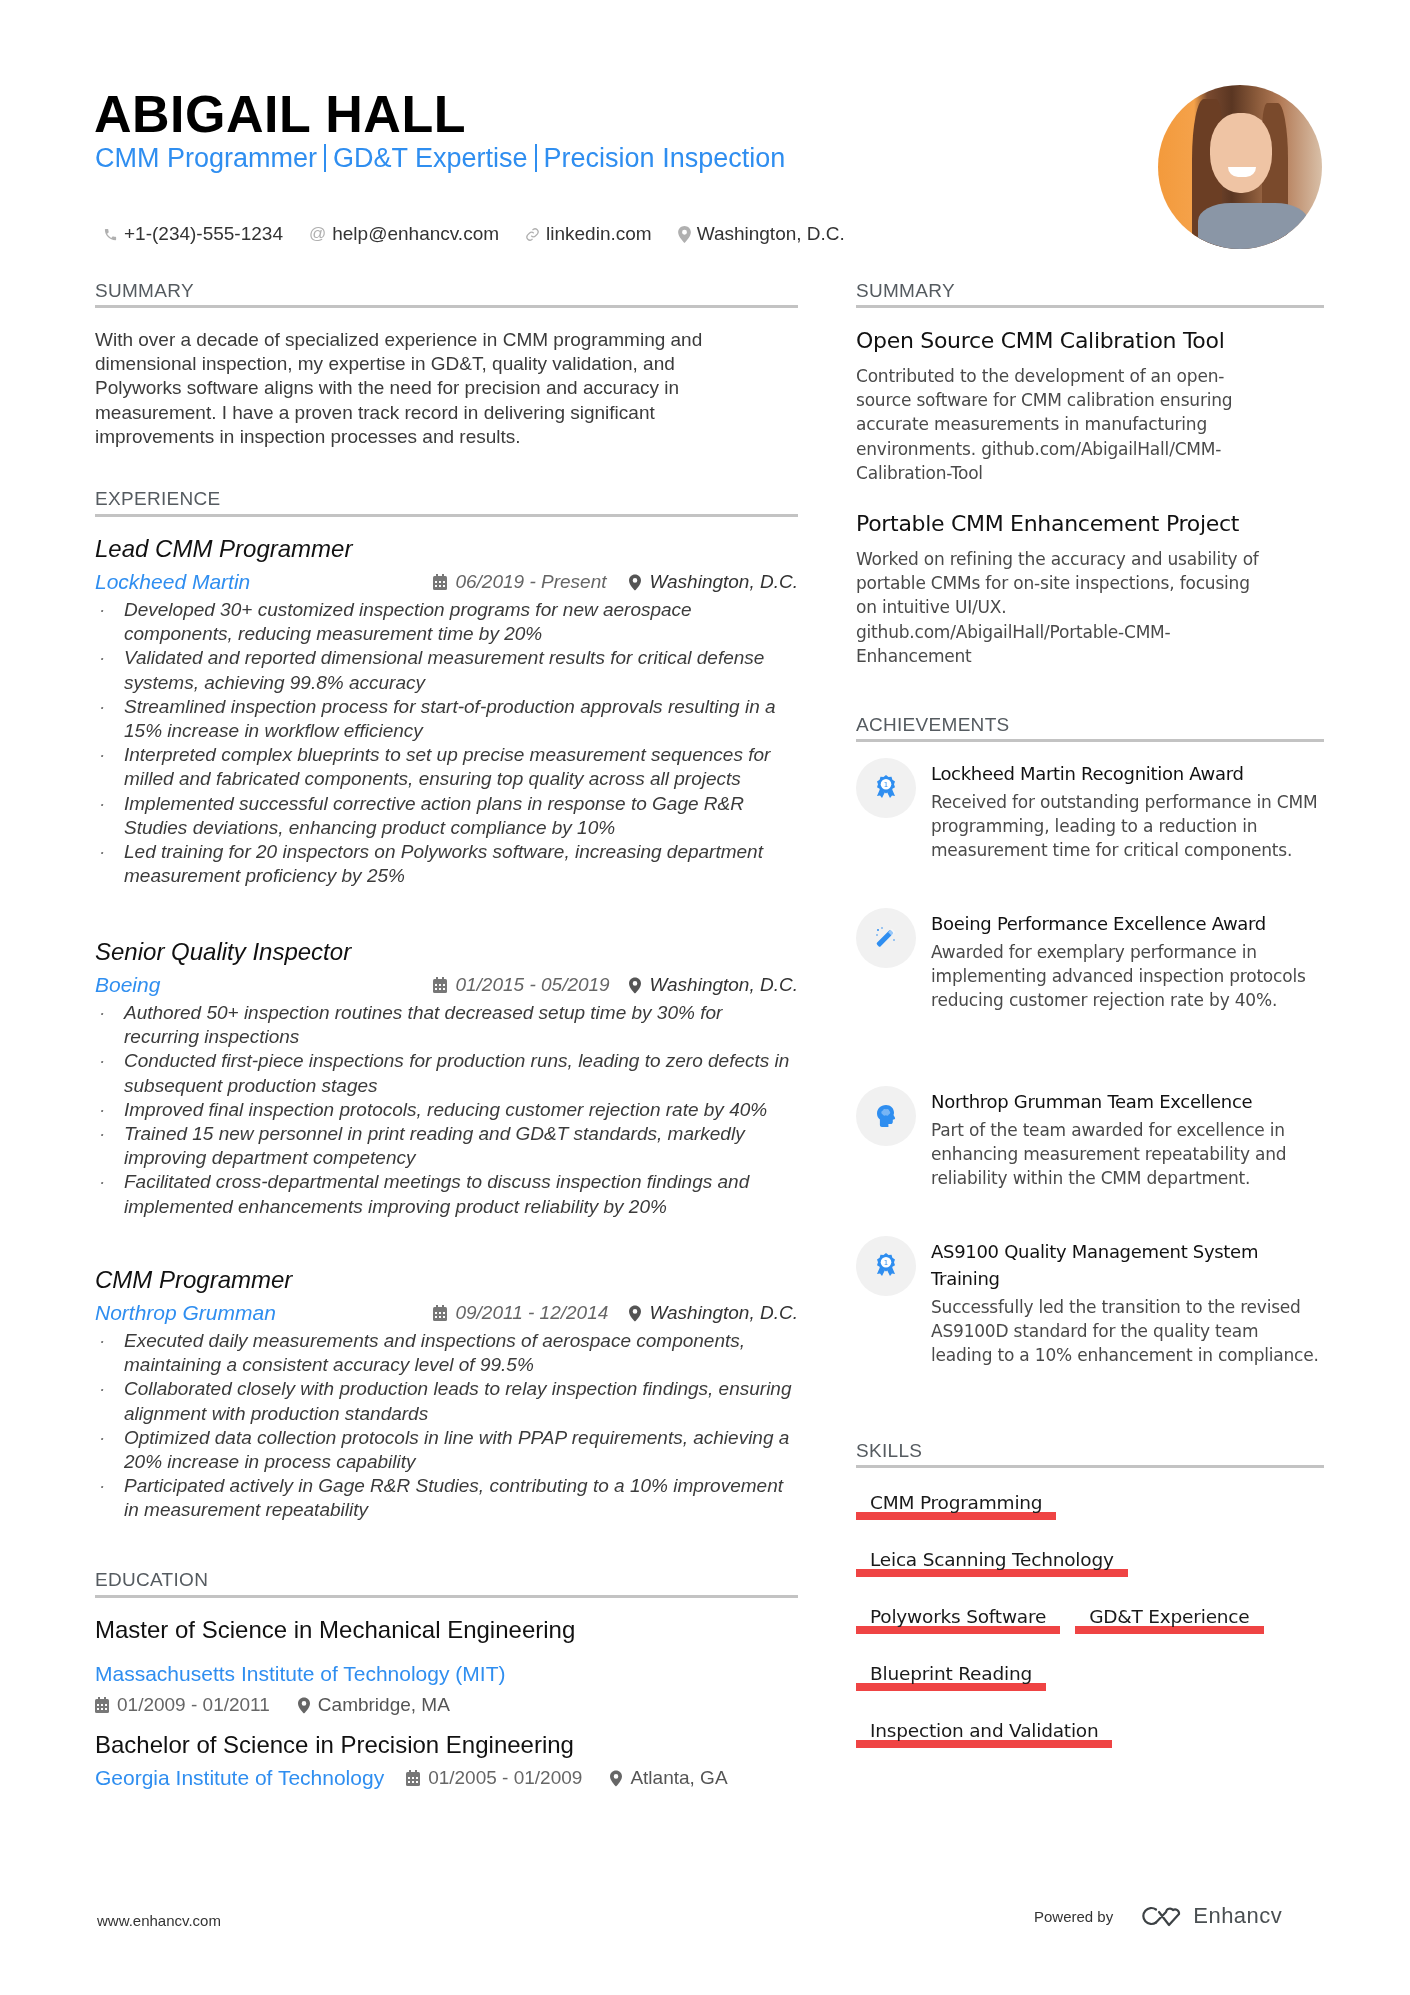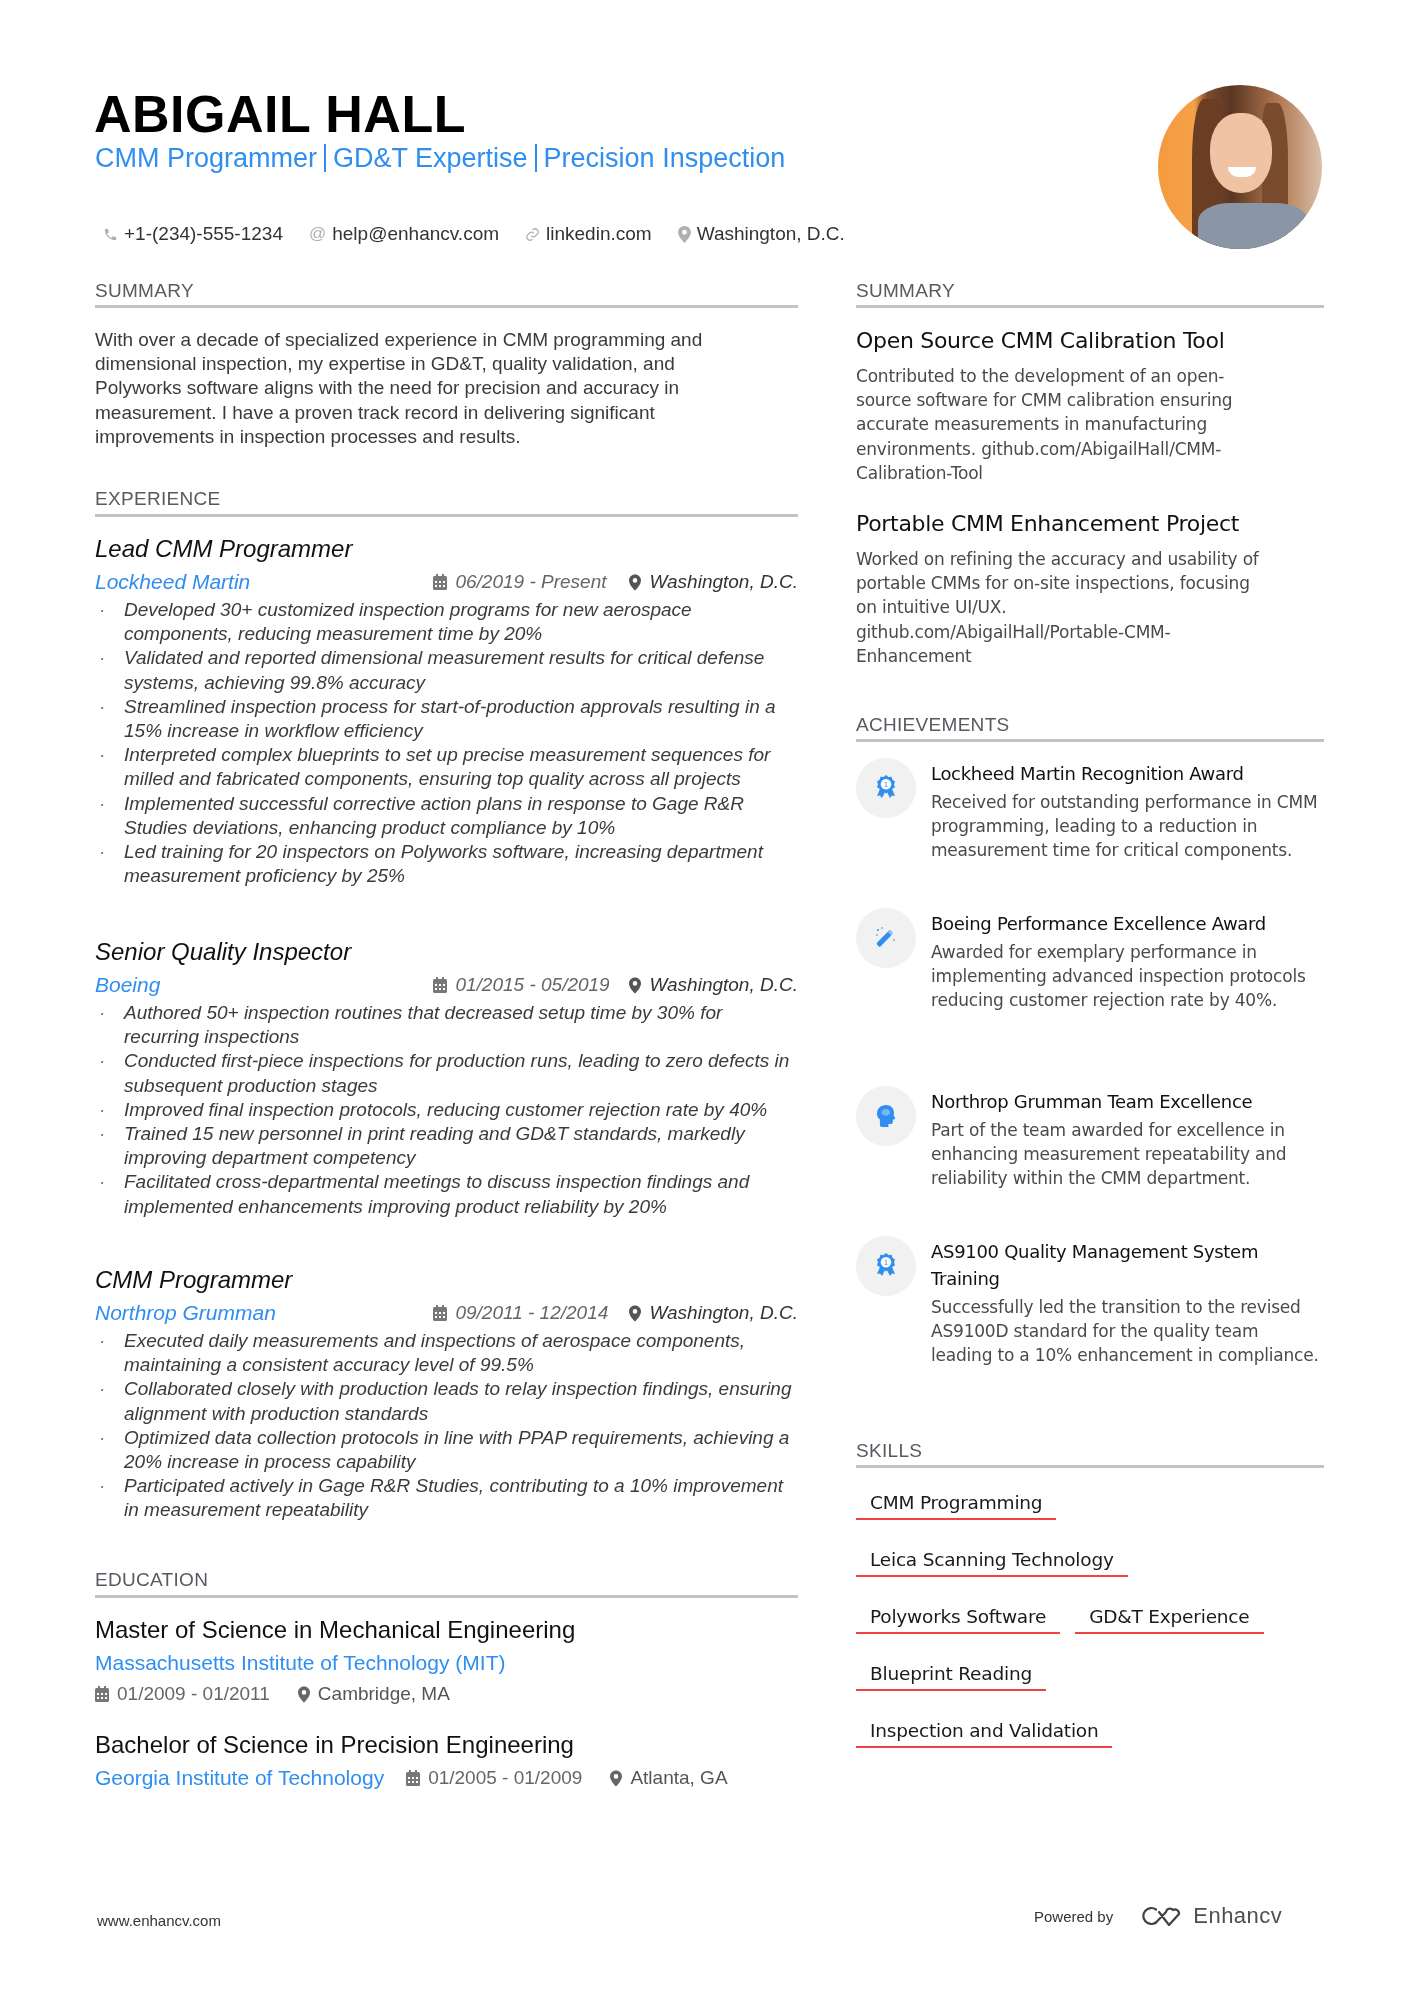--- a/index.html
+++ b/index.html
@@ -38,40 +38,40 @@
   .meta { display: flex; align-items: center; font-size: 19px; color: #666; white-space: nowrap; }
   .meta.date { width: 196px; }
   .meta.loc { color: #333; }
   .meta .mi { display: inline-flex; margin-right: 8px; }
   .bullets { list-style: none; margin-top: 1px; }
   .bullets li { position: relative; padding-left: 29px; font-size: 19px; line-height: 24.2px; color: #3b3b3b; }
   .bullets li::before { content: "·"; position: absolute; left: 4px; top: 0; color: #777; }
 
   .edu { position: absolute; left: 0; width: 703px; }
   .edu-title { font-size: 24px; color: #111; line-height: 30px; }
-  .edu-school { font-size: 21px; color: #2f8ef0; line-height: 30px; margin-top: 3px; white-space: nowrap; }
+  .edu-school { font-size: 21px; color: #2f8ef0; line-height: 30px; margin-top: 14px; white-space: nowrap; }
   .edu-meta { display: flex; align-items: center; height: 28px; margin-top: 2px; }
   .edu-meta .meta.date { width: auto; margin-right: 28px; }
   .edu-row { display: flex; align-items: center; height: 30px; margin-top: 3px; }
   .edu-row .edu-school { margin: 0; margin-right: 22px; }
   .edu-row .meta.date { width: auto; margin-right: 28px; }
 
   .proj { position: absolute; left: 0; width: 468px; font-family: "DejaVu Sans", sans-serif; }
   .proj-title { font-size: 22px; color: #111; line-height: 30px; letter-spacing: -0.3px; }
   .proj-desc { font-size: 17px; color: #4a4a4a; line-height: 24.2px; margin-top: 8px; letter-spacing: -0.2px; }
 
   .ach { position: absolute; left: 0; width: 468px; display: flex; font-family: "DejaVu Sans", sans-serif; }
   .ach-icon { width: 60px; height: 60px; border-radius: 50%; background: #f1f1f1; flex: none; margin-top: -2px; display: flex; align-items: center; justify-content: center; }
   .ach-body { margin-left: 15px; width: 393px; }
   .ach-title { font-size: 18px; color: #111; line-height: 27px; letter-spacing: -0.3px; }
   .ach-desc { font-size: 17px; color: #4a4a4a; line-height: 24.2px; margin-top: 3px; letter-spacing: -0.2px; }
 
   .skills { position: absolute; left: 0; width: 468px; font-family: "DejaVu Sans", sans-serif; }
   .skill-row { display: flex; gap: 15px; height: 57px; }
-  .skill { display: inline-block; height: 34px; padding: 0 14px; border-bottom: 2px solid #ef4444; font-size: 18.5px; color: #1a1a1a; line-height: 34px; white-space: nowrap; letter-spacing: -0.2px; }
+  .skill { display: inline-block; height: 34px; padding: 0 14px; border-bottom: 8px solid #ef4444; font-size: 18.5px; color: #1a1a1a; line-height: 34px; white-space: nowrap; letter-spacing: -0.2px; }
 
   .footer-left { position: absolute; left: 97px; top: 1912px; font-size: 15px; color: #333; }
   .footer-right { position: absolute; left: 1034px; top: 1903px; display: flex; align-items: center; justify-content: center; }
   .powered { font-size: 15px; color: #333; margin-right: 26px; }
   .brand-logo { display: inline-flex; margin-right: 8px; }
   .brand-name { font-size: 22px; color: #4a4f52; letter-spacing: 0.5px; }
 </style>
 </head>
 <body>
 

